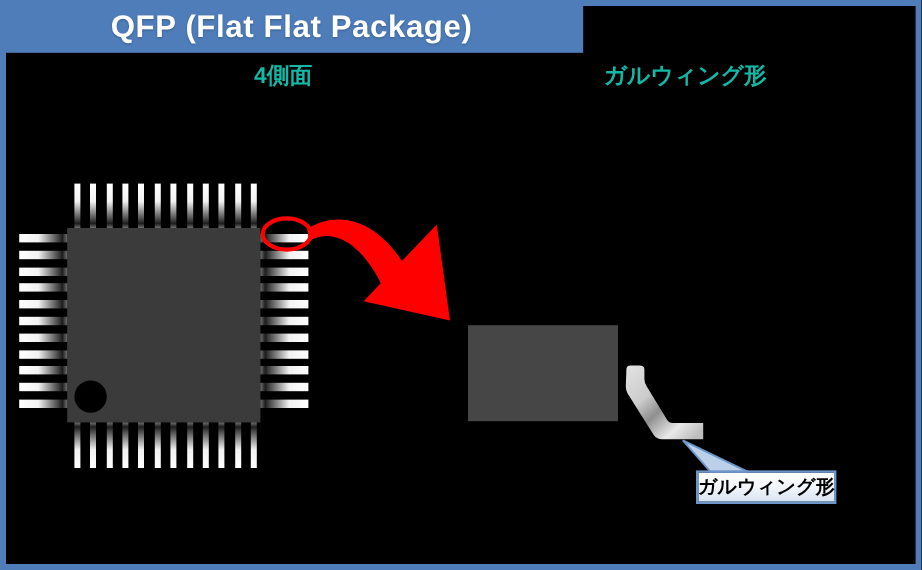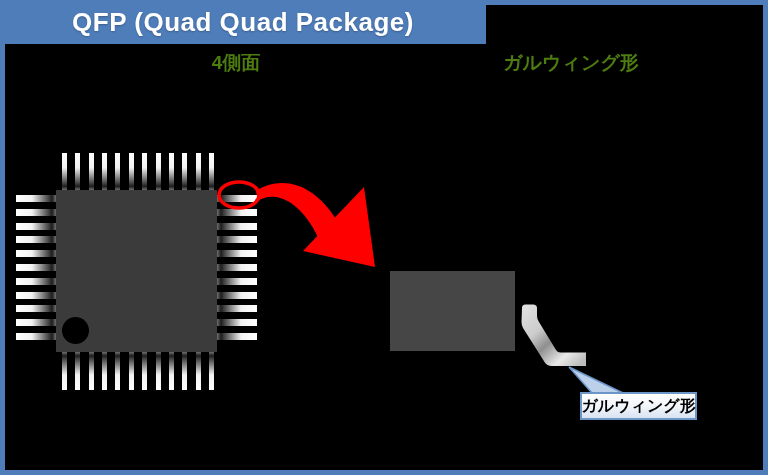--- a/index.html
+++ b/index.html
@@ -14,21 +14,21 @@
     position:absolute; left:0; top:0; width:486px; height:44px;
     background:#4e7dba;
     display:flex; align-items:center; justify-content:center;
   }
   .header .title {
     color:#fff; font-size:26px; font-weight:bold; letter-spacing:0.5px;
     text-shadow:0 1px 2px rgba(0,0,0,0.25);
   }
   .section-label {
     position:absolute; top:50px; width:160px; text-align:center;
-    color:#4d7c0f; font-size:19px; font-weight:bold;
+    color:#14b8a6; font-size:19px; font-weight:bold;
   }
   .section-label.left  { left:156px; }
   .section-label.right { left:491px; }
 
   
   .chip-body {
     position:absolute; left:56px; top:190px; width:161px; height:162px;
     background:#3b3b3b;
   }
   .pin1-dot {
@@ -66,21 +66,21 @@
     z-index:6;
   }
   .callout .callout-text { color:#000; font-size:16px; font-weight:bold; white-space:nowrap; }
 </style>
 </head>
 <body>
 
 <div class="page">
 
   <div class="header">
-    <span class="title">QFP (Quad Quad Package)</span>
+    <span class="title">QFP (Flat Flat Package)</span>
   </div>
 
   <div class="section-label left">4側面</div>
   <div class="section-label right">ガルウィング形</div>
 
   <div>
     <div class="chip-body">
       <div class="pin1-dot"></div>
     </div>
     <div class="pins pins-top" id="pins-top">

